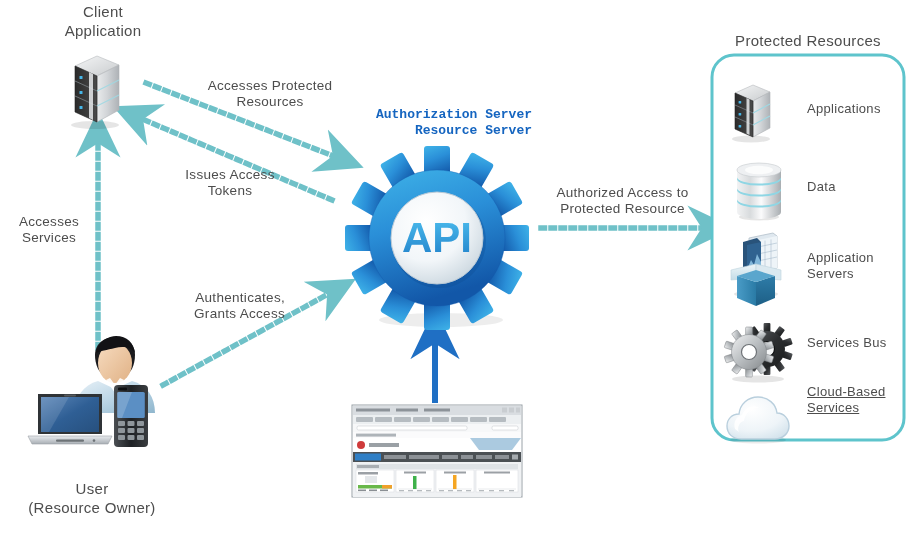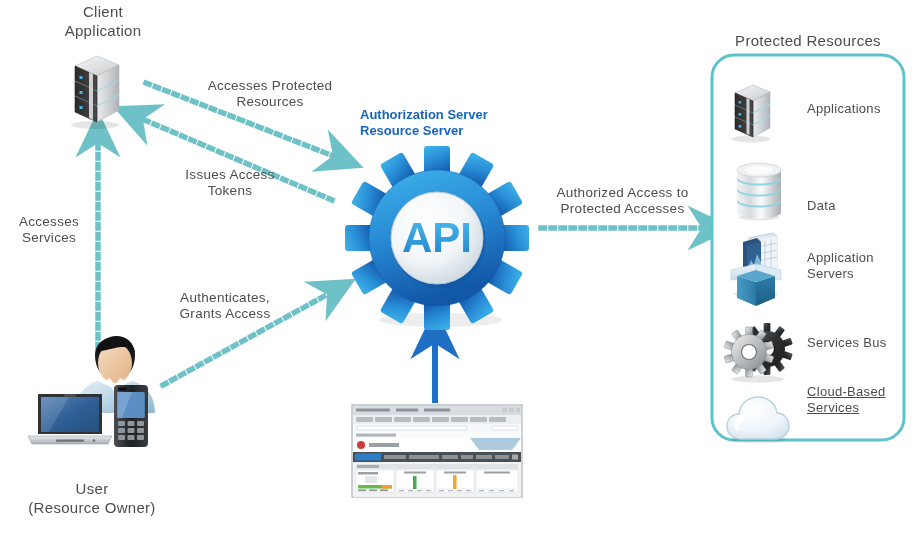--- a/index.html
+++ b/index.html
@@ -1,21 +1,21 @@
 <!DOCTYPE html>
 <html><head>
 <meta charset="utf-8">
 <style>
   html,body{margin:0;padding:0;background:#ffffff;}
   body{width:916px;height:546px;position:relative;overflow:hidden;
        font-family:"Liberation Sans","DejaVu Sans",sans-serif;}
   .stage{position:absolute;left:0;top:0;width:916px;height:546px;}
   .lbl{position:absolute;color:#4d4d4d;font-size:13.5px;line-height:16px;text-align:center;white-space:pre-line;letter-spacing:.3px;}
   .lbl-big{font-size:15px;line-height:19px;}
-  .lbl-blue{color:#1565c0;font-weight:bold;font-size:13px;line-height:16px;text-align:left;position:absolute;white-space:pre-line;}
+  .lbl-blue{color:#1565c0;font-weight:bold;font-size:13px;line-height:16px;text-align:right;position:absolute;white-space:pre-line;font-family:Liberation Mono, monospace;}
   .res-lbl{position:absolute;color:#4d4d4d;font-size:13px;line-height:16px;white-space:pre-line;letter-spacing:.3px;}
   svg{overflow:visible;}
 </style>
 </head>
 <body>
 
 <div class="stage">
 
 <svg width="916" height="546" viewBox="0 0 916 546" xmlns="http://www.w3.org/2000/svg">
   <defs>
@@ -509,28 +509,28 @@
 
 <div class="lbl" style="left:155px;top:167px;width:150px;">Issues Access
 Tokens</div>
 
 <div class="lbl" style="left:185px;top:78px;width:170px;">Accesses Protected
 Resources</div>
 
 <div class="lbl" style="left:8px;top:214px;width:82px;">Accesses
 Services</div>
 
-<div class="lbl" style="left:165px;top:290px;width:120px;text-align:center;">Authenticates,
+<div class="lbl" style="left:165px;top:290px;width:120px;text-align:right;">Authenticates,
 Grants Access</div>
 
 <div class="lbl" style="left:540px;top:185px;width:165px;">Authorized Access to
-Protected Accesses</div>
+Protected Resource</div>
 
 
 <div class="res-lbl" style="left:807px;top:101px;">Applications</div>
-<div class="res-lbl" style="left:807px;top:179px;margin-top:19px;">Data</div>
+<div class="res-lbl" style="left:807px;top:179px;">Data</div>
 <div class="res-lbl" style="left:807px;top:250px;">Application
 Servers</div>
 <div class="res-lbl" style="left:807px;top:335px;">Services Bus</div>
 <div class="res-lbl" style="left:807px;top:384px;text-decoration:underline;">Cloud-Based
 Services</div>
 
 </div>
 
 </body></html>

